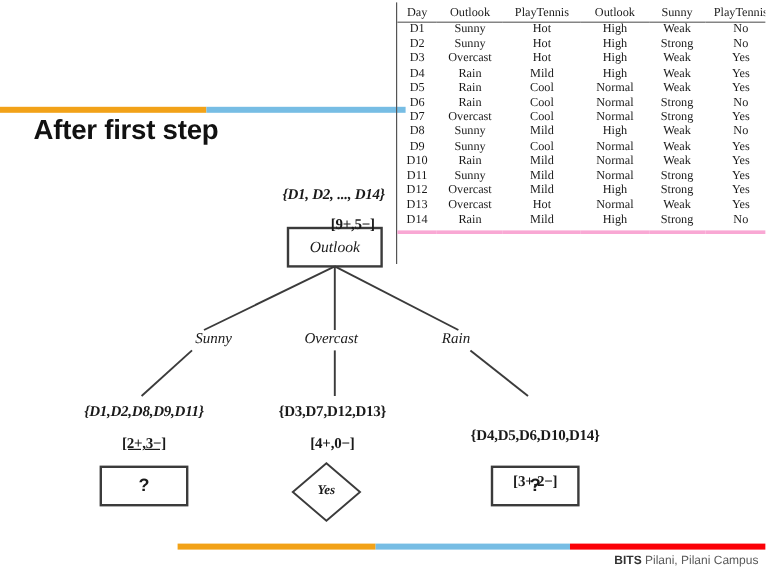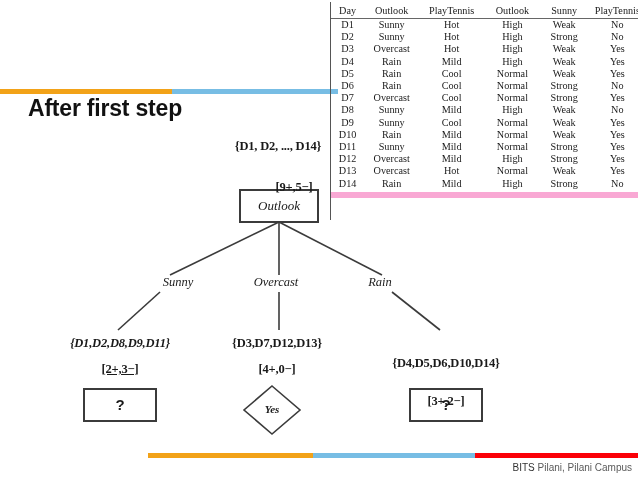--- a/index.html
+++ b/index.html
@@ -68,21 +68,21 @@
     padding: 0.6px 2px;
     text-align: center;
     white-space: nowrap;
   }
   #data-table th.col-day, #data-table td.col-day { width: 30px; text-align: center; }
   #data-table th.col-outlook, #data-table td.col-outlook { width: 52px; }
   #data-table th.col-temp, #data-table td.col-temp { width: 62px; }
   #data-table th.col-humidity, #data-table td.col-humidity { width: 54px; }
   #data-table th.col-wind, #data-table td.col-wind { width: 44px; }
   #data-table th.col-play, #data-table td.col-play { width: 56px; }
-  #data-table tr.last-row td { border-bottom: 6px solid #f9a8d4; padding-bottom: 3px; }
+  #data-table tr.last-row td { border-bottom: 3px solid #f9a8d4; padding-bottom: 3px; }
 
   
   #tree-svg {
     position: absolute;
     left: 0;
     top: 0;
     width: 638px;
     height: 478px;
     pointer-events: none;
   }
@@ -114,21 +114,21 @@
   #footer-rule .seg-blue   { width: 162px; height: 100%; background: #77bde4; }
   #footer-rule .seg-red    { flex: 1;      height: 100%; background: #fb0007; }
   #footer-text {
     position: absolute;
     right: 6px;
     top: 462px;
     font-size: 10px;
     color: #5a5a5a;
     white-space: nowrap;
   }
-  #footer-text .brand { font-weight: normal; color: #333333; padding-left: 20px; }
+  #footer-text .brand { font-weight: bold; color: #333333; padding-left: 20px; }
 </style>
 </head>
 <body>
 
 <div id="slide-title">After first step</div>
 <div id="title-rule">
   <div class="seg-orange"></div>
   <div class="seg-blue"></div>
 </div>
 
@@ -273,21 +273,21 @@
   <line x1="279" y1="292" x2="279" y2="330" stroke="#3b3b3b" stroke-width="1.6"></line>
   <line x1="392" y1="292" x2="440" y2="330" stroke="#3b3b3b" stroke-width="1.6"></line>
 
   <rect x="84" y="389" width="72" height="32" fill="#ffffff" stroke="#3b3b3b" stroke-width="2"></rect>
 
   <polygon points="272,386 300,410 272,434 244,410" fill="#ffffff" stroke="#3b3b3b" stroke-width="1.6"></polygon>
 
   <rect x="410" y="389" width="72" height="32" fill="#ffffff" stroke="#3b3b3b" stroke-width="2"></rect>
 </svg>
 
-<div class="tree-text set-label centered" style="left:278px; top:139px;">{D1, D2, ..., D14}</div>
+<div class="tree-text set-label centered" style="left:278px; top:155px;font-style:italic;">{D1, D2, ..., D14}</div>
 <div class="tree-text count-label centered" style="left:278px; top:180px;margin-left:16px;">[9+,5−]</div>
 <div class="tree-text node-label centered" style="left:279px; top:198px;">Outlook</div>
 
 <div class="tree-text branch-label centered" style="left:178px; top:275px;">Sunny</div>
 <div class="tree-text branch-label centered" style="left:276px; top:275px;">Overcast</div>
 <div class="tree-text branch-label centered" style="left:380px; top:275px;">Rain</div>
 
 <div class="tree-text set-label centered" style="left:120px; top:336px;font-style:italic;">{D1,D2,D8,D9,D11}</div>
 <div class="tree-text count-label centered" style="left:120px; top:362px;text-decoration:underline;">[2+,3−]</div>
 

